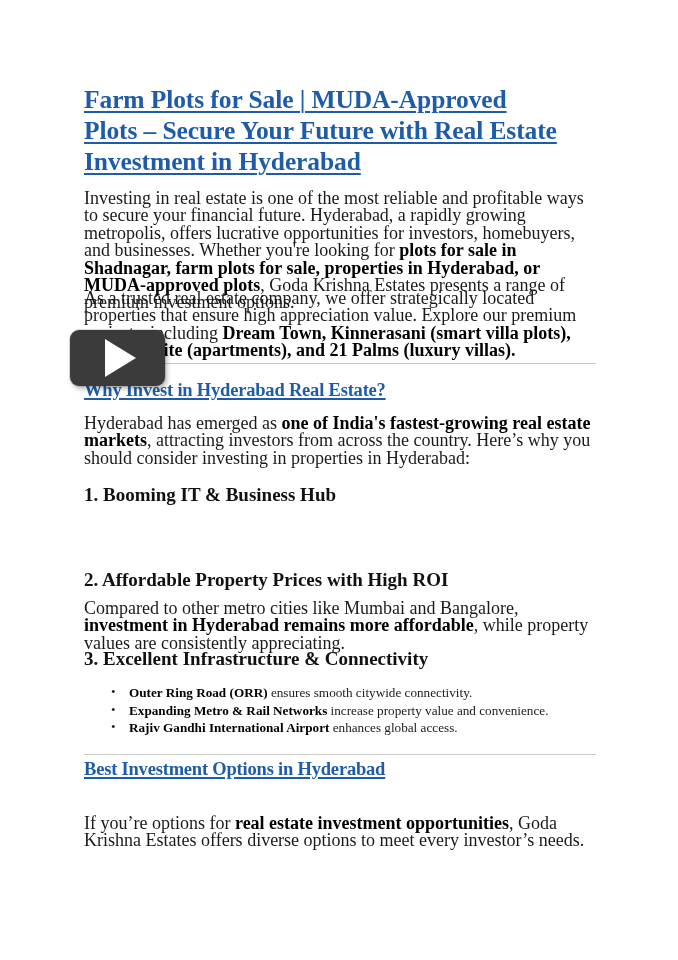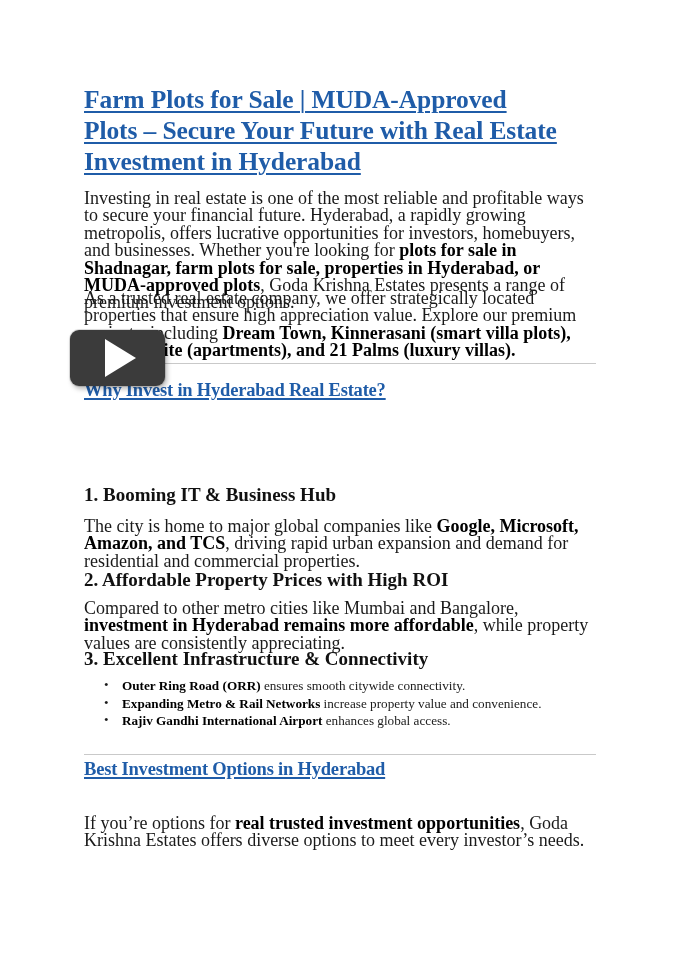--- a/index.html
+++ b/index.html
@@ -76,21 +76,21 @@
     padding: 0;
     text-align: left;
   }
   p.body-text b, li b {
     font-weight: bold;
     color: #000000;
   }
 
   
   ul.bullet-list {
-    margin: 1px;
+    margin: 8px;
     padding: 0 0 0 36px;
     list-style: none;
   }
   ul.bullet-list li {
     font-family: "Liberation Serif", "DejaVu Serif", serif;
     font-size: 13.2px;
     line-height: 17.6px;
     color: #1a1a1a;
     position: relative;
     padding-left: 18px;
@@ -153,34 +153,34 @@
   <p class="body-text abs" style="top:290px; width:512px;"><span>As a trusted real estate company, we offer strategically located properties that ensure high appreciation value. Explore our premium projects, including </span><b>Dream Town, Kinnerasani (smart villa plots), Orange Elite (apartments), and 21 Palms (luxury villas).</b></p>
 
   <hr class="sep abs" style="top:363px;">
 
   <div class="video-play-overlay">
     <span class="tri"></span>
   </div>
 
   <h2 class="section-heading abs" style="top:379px; width:512px;"><span class="u">Why Invest in Hyderabad Real Estate?</span></h2>
 
+  <p class="body-text abs" style="top:415px; width:512px;"><span>Hyderabad has emerged as </span><b>one of India's fastest-growing real estate markets</b><span>, attracting investors from across the country. Here’s why you should consider investing in properties in Hyderabad:</span></p>
 
   <h3 class="sub-heading abs" style="top:486px; width:512px;">1. Booming IT &amp; Business Hub</h3>
-  <p class="body-text abs" style="top:518px; width:512px;"><span>The city is home to major global companies like </span><b>Google, Microsoft, Amazon, and TCS</b><span>, driving rapid urban expansion and demand for residential and commercial properties.</span></p>
 
   <h3 class="sub-heading abs" style="top:571px; width:512px;">2. Affordable Property Prices with High ROI</h3>
   <p class="body-text abs" style="top:600px; width:512px;"><span>Compared to other metro cities like Mumbai and Bangalore, </span><b>investment in Hyderabad remains more affordable</b><span>, while property values are consistently appreciating.</span></p>
 
   <h3 class="sub-heading abs" style="top:650px; width:512px;">3. Excellent Infrastructure &amp; Connectivity</h3>
 
   <ul class="bullet-list abs" id="infra-list" style="top:676px; width:512px; padding-left:19px;">
       <li><b>Outer Ring Road (ORR)</b><span> ensures smooth citywide connectivity.</span></li>
       <li><b>Expanding Metro &amp; Rail Networks</b><span> increase property value and convenience.</span></li>
       <li><b>Rajiv Gandhi International Airport</b><span> enhances global access.</span></li>
     </ul>
 
   <hr class="sep abs" style="top:754px;">
 
   <h2 class="section-heading abs" style="top:758px; width:512px;"><span class="u">Best Investment Options in Hyderabad</span></h2>
 
-  <p class="body-text abs" style="top:815px; width:512px;"><span>If you’re options for </span><b>real trusted investment opportunities</b><span>, Goda Krishna Estates offers diverse options to meet every investor’s needs.</span></p>
+  <p class="body-text abs" style="top:815px; width:512px;"><span>If you’re options for </span><b>real estate investment opportunities</b><span>, Goda Krishna Estates offers diverse options to meet every investor’s needs.</span></p>
 
 </div>
 
 </body></html>

